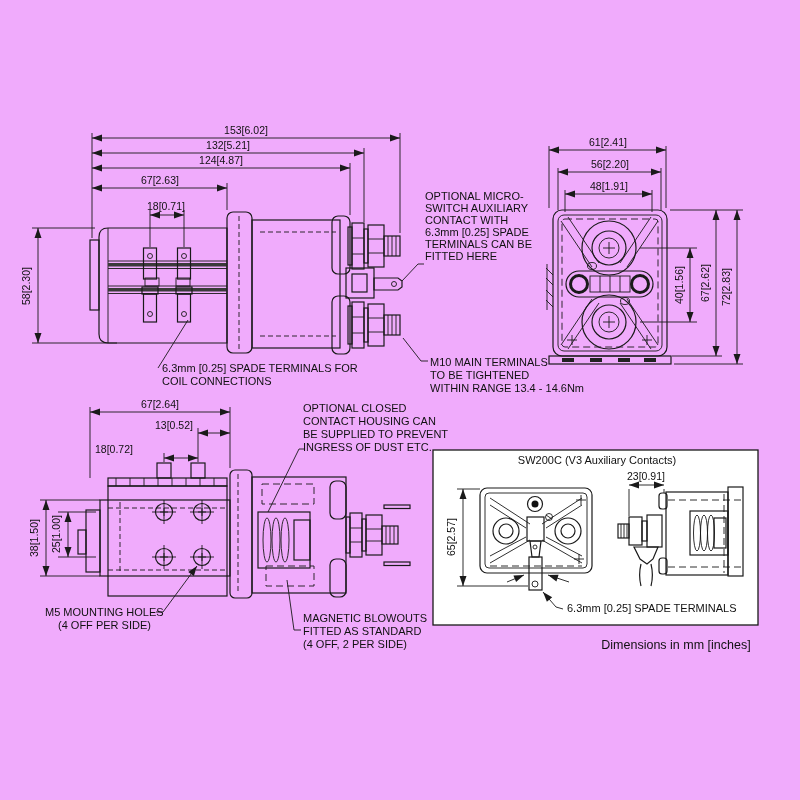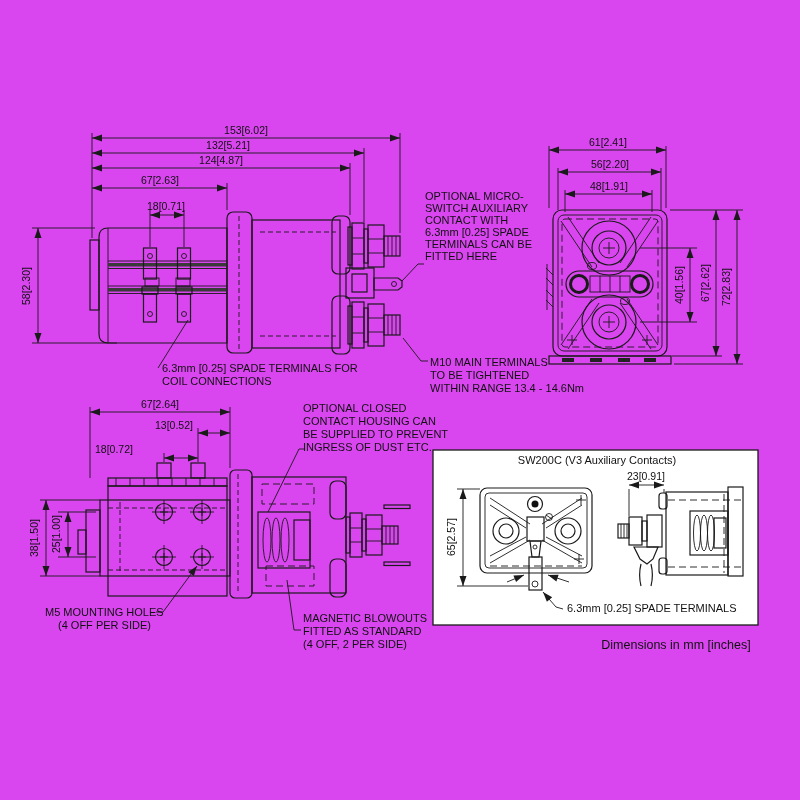--- a/index.html
+++ b/index.html
@@ -1,16 +1,16 @@
 <!DOCTYPE html>
 <html><head>
 <meta charset="utf-8">
 <style>
   html,body{margin:0;padding:0;background:#fff;}
-  .page{width:800px;height:800px;background:#d946ef;position:relative;overflow:hidden;}
+  .page{width:800px;height:800px;background:#f0abfc;position:relative;overflow:hidden;}
   svg{display:block;}
   svg .ln{fill:none;stroke:#1a1a1a;stroke-width:1.2;}
   svg .thin{fill:none;stroke:#1a1a1a;stroke-width:0.9;}
   svg .dim{fill:none;stroke:#1a1a1a;stroke-width:0.9;}
   svg .dash{stroke-dasharray:5,3;}
   svg .dashf{stroke-dasharray:7,4;}
   svg text{font-family:"Liberation Sans","DejaVu Sans",sans-serif;fill:#111;}
   .t10{font-size:10.5px;}
   .t11{font-size:11px;}
   .t12{font-size:12.5px;}

